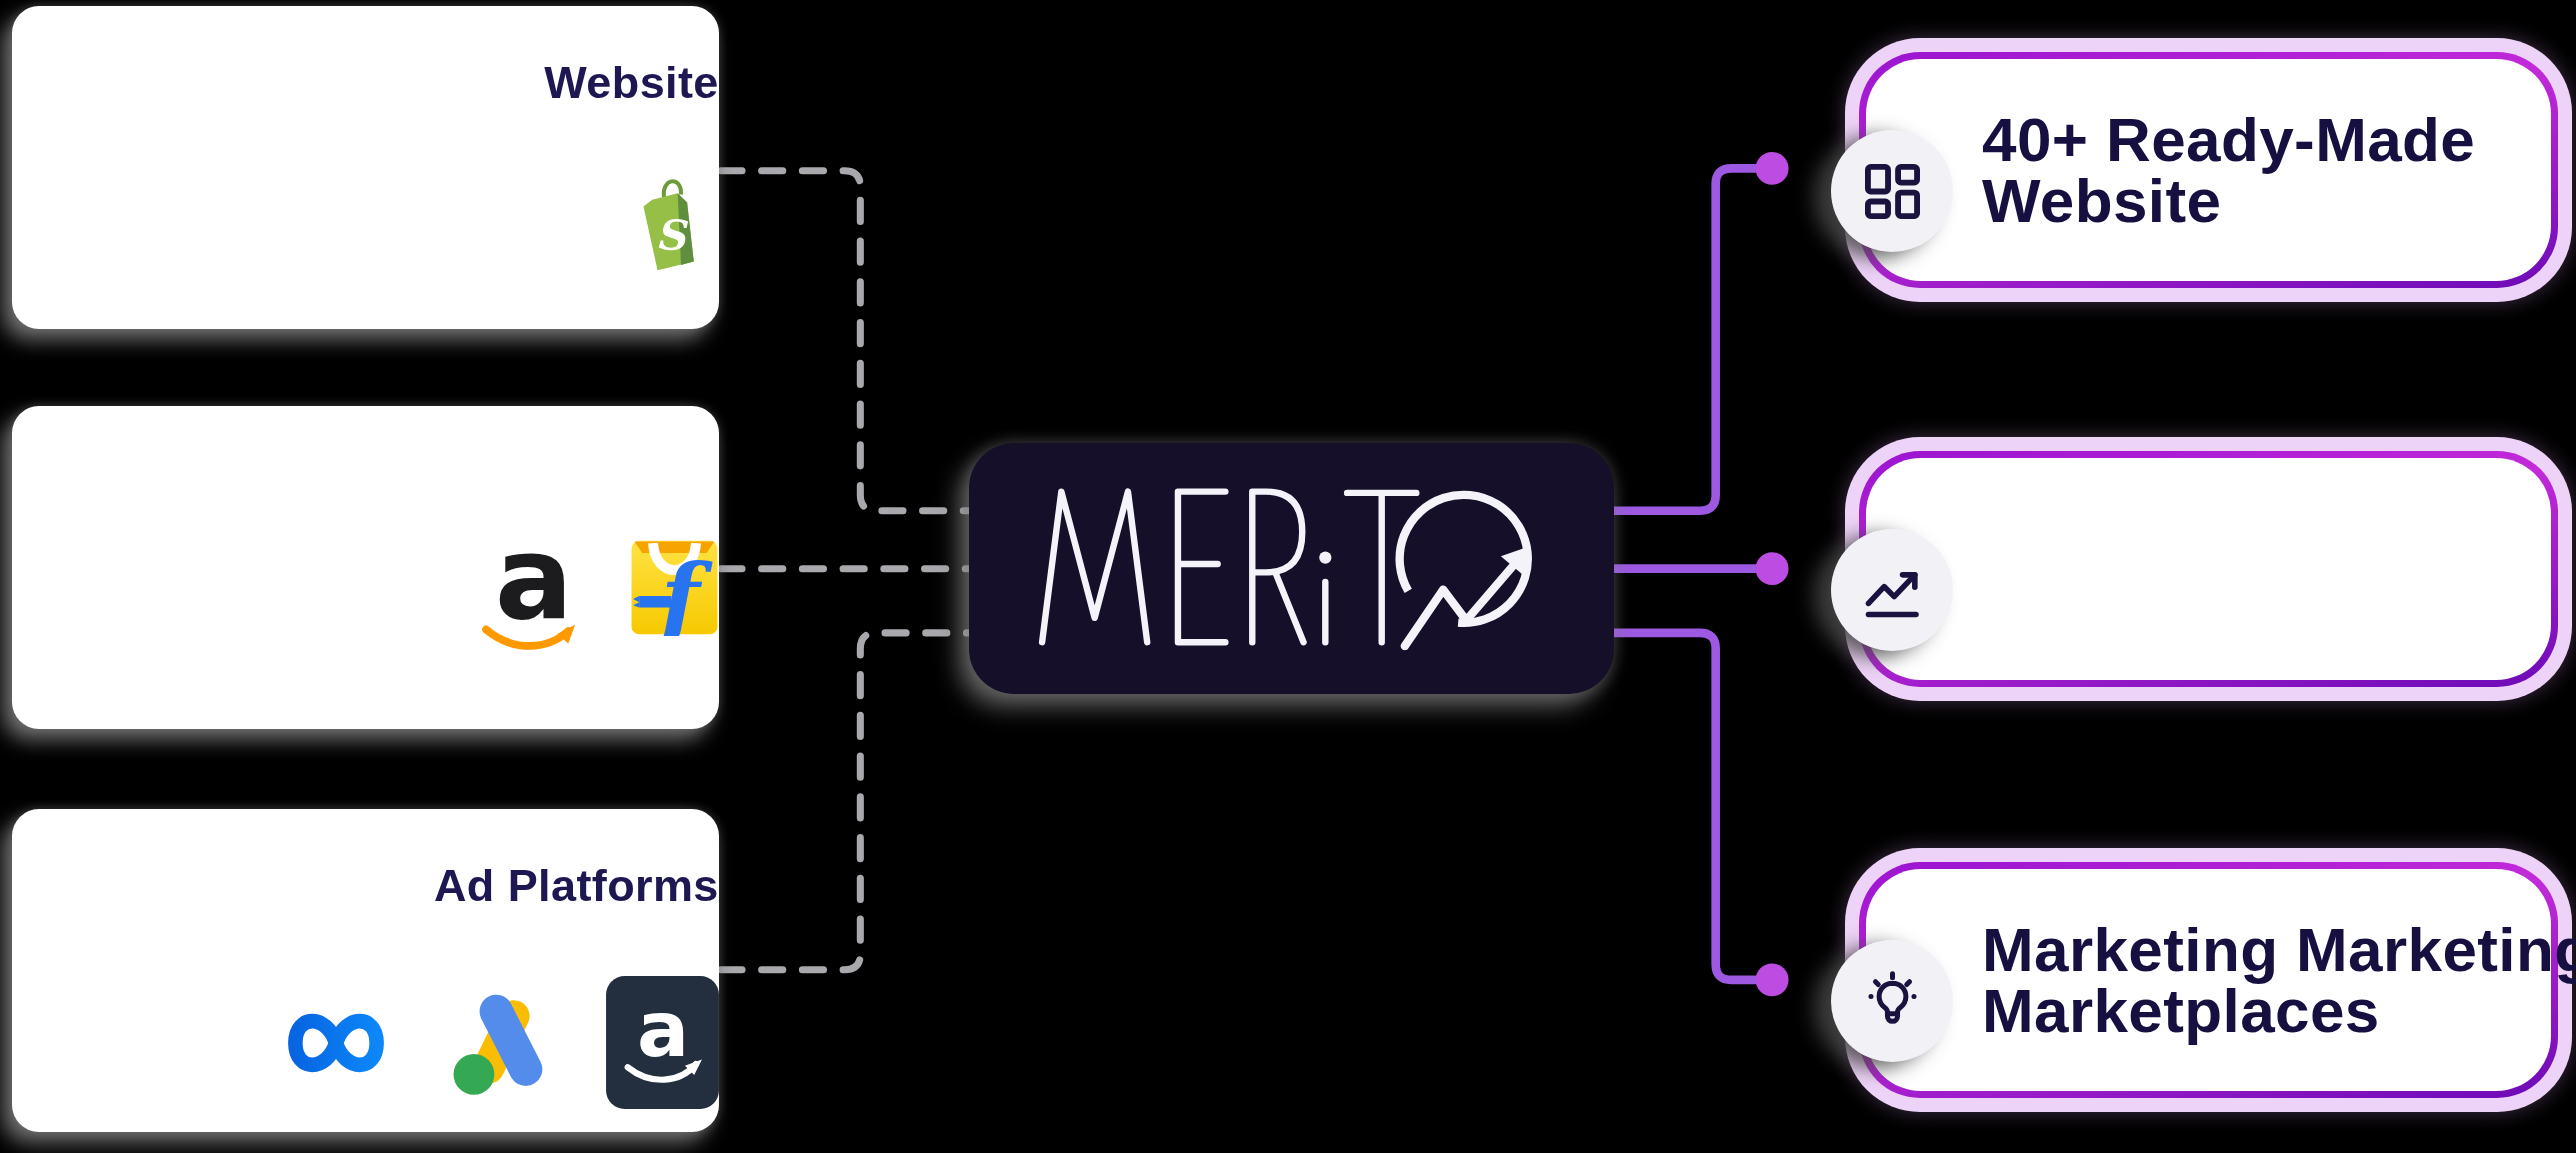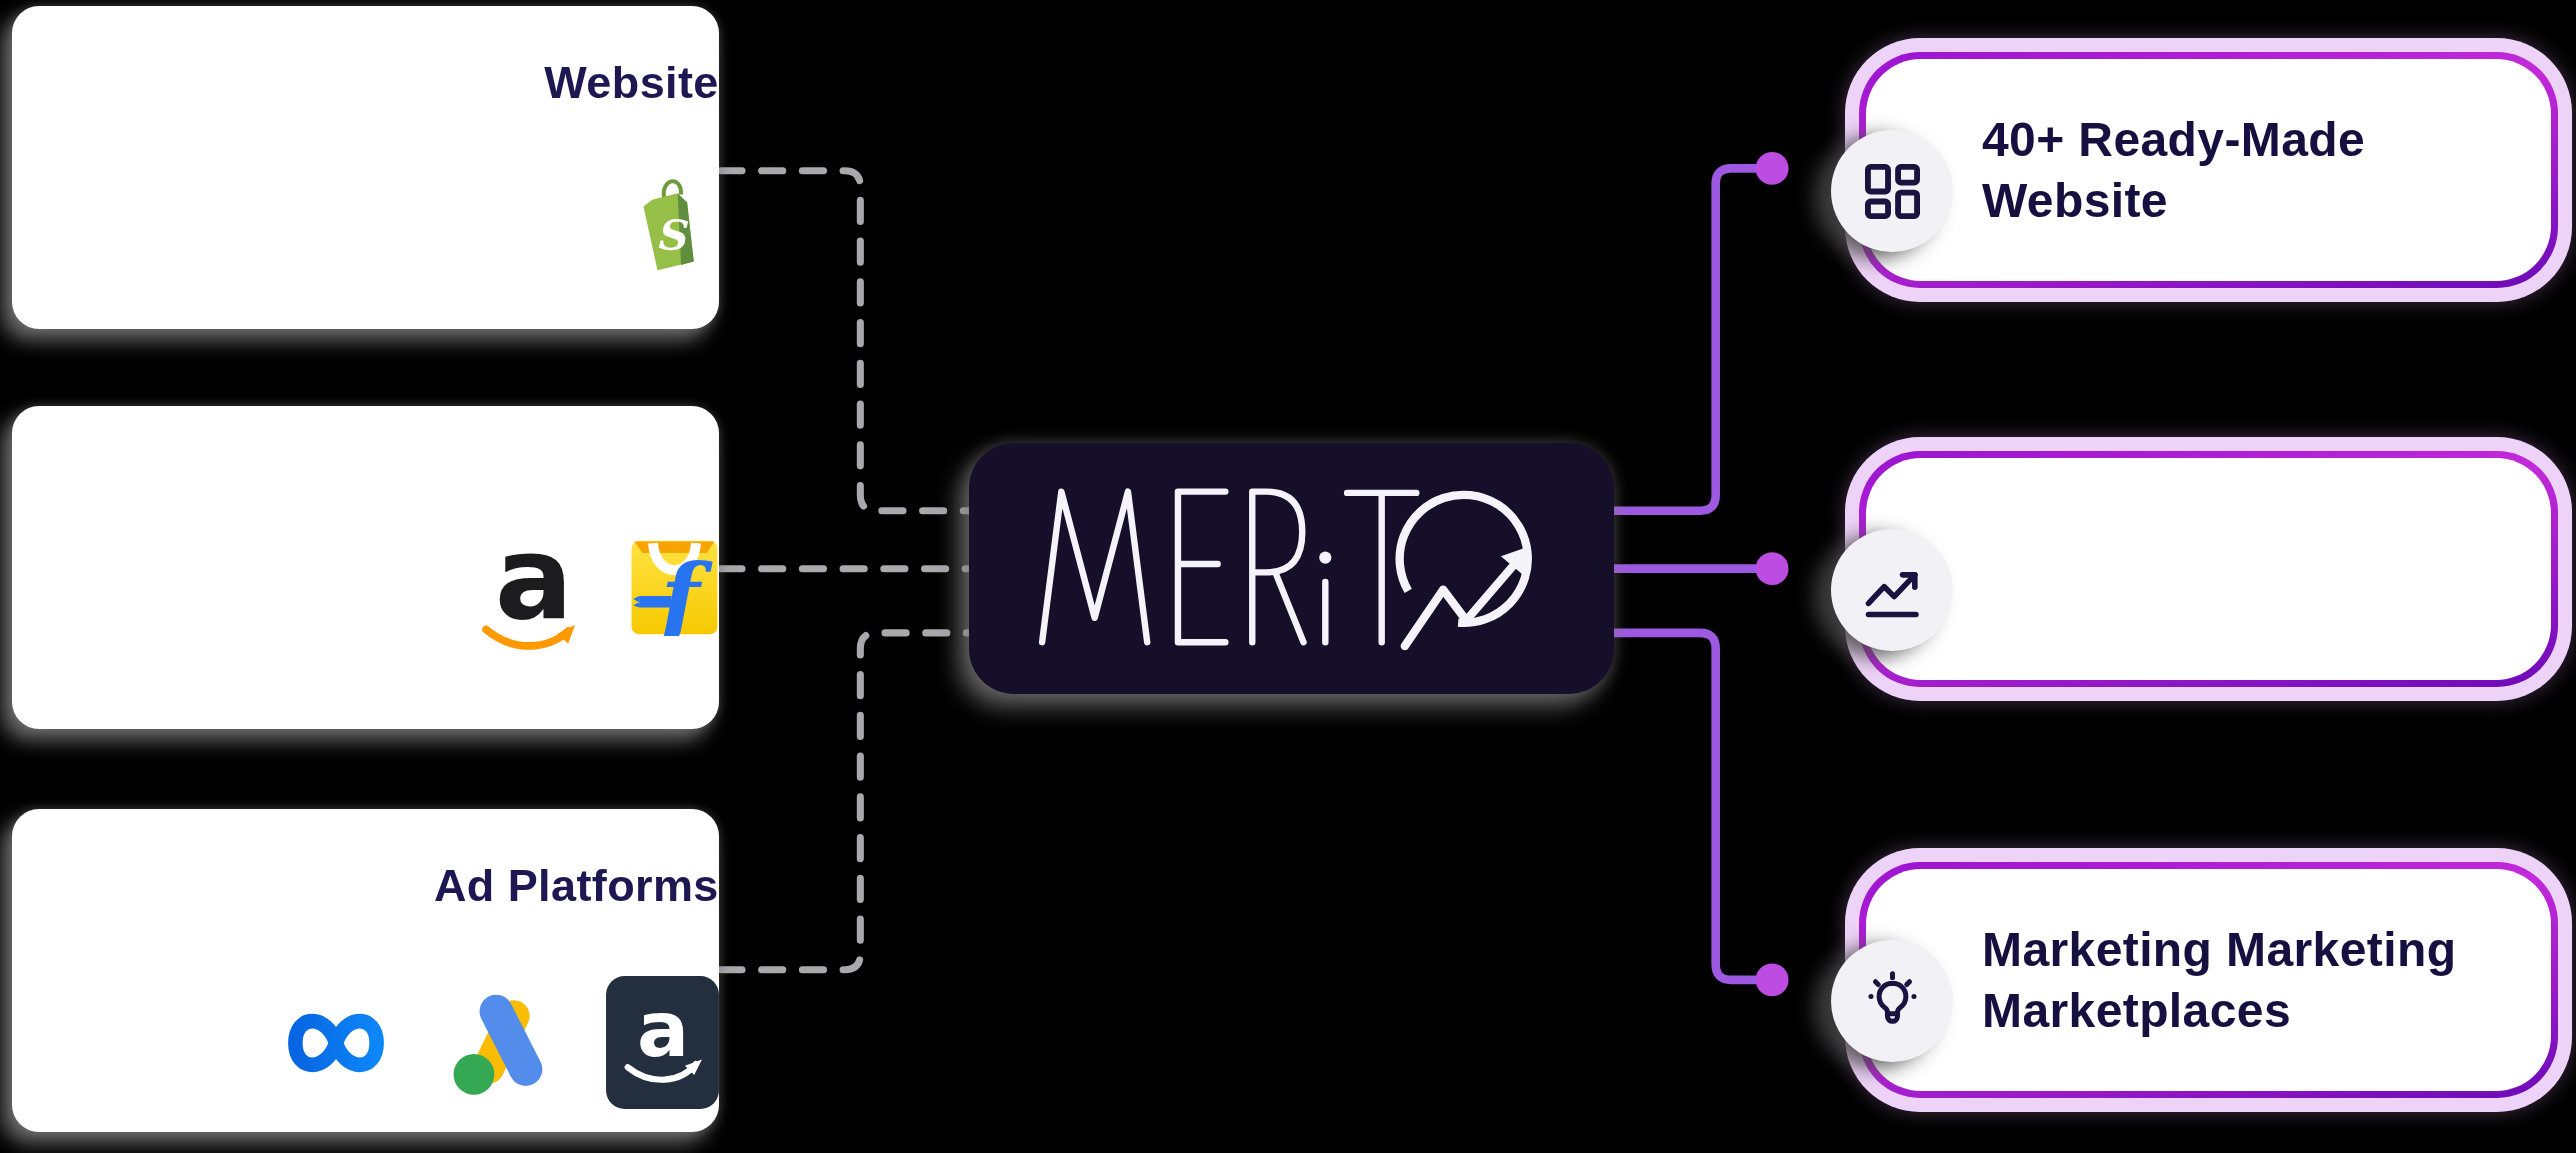--- a/index.html
+++ b/index.html
@@ -25,21 +25,21 @@
   
   .feat-card{position:absolute;left:1845px;width:727px;height:264px;background:#eed3f8;border-radius:75px;
              padding:14px;box-sizing:border-box;box-shadow:0 0 20.4px rgba(215,160,235,.30);}
   .feat-border{width:100%;height:100%;border-radius:61px;padding:7px;box-sizing:border-box;
                background:linear-gradient(168deg,#9a14d0 0%,#c32ad9 42%,#6c0ab7 100%);}
   .feat-inner{width:100%;height:100%;border-radius:55px;background:#ffffff;position:relative;}
   .feat-badge{position:absolute;left:-35px;top:71px;width:122px;height:122px;border-radius:50%;
               background:#f2f1f6;display:flex;align-items:center;justify-content:center;
               box-shadow:-17px 6.3px 20.4px rgba(70,70,70,.85);}
   .feat-text{position:absolute;left:116px;top:50%;transform:translateY(-50%);
-             font-size:48px;font-weight:600;color:#161040;line-height:61px;letter-spacing:0.4px;white-space:nowrap;}
+             font-size:62px;font-weight:600;color:#161040;line-height:61px;letter-spacing:0.4px;white-space:nowrap;}
 
   .amz-a{font-family:"DejaVu Sans", sans-serif;font-weight:700;font-size:116px;color:#1c1c1e;line-height:1;}
 </style>
 </head>
 <body>
 
 <div class="canvas">
 
   <svg class="wires" viewBox="0 0 3288 1472">
     <g stroke="#a9a9ad" stroke-width="9" fill="none" stroke-linecap="round" stroke-dasharray="27 25">

